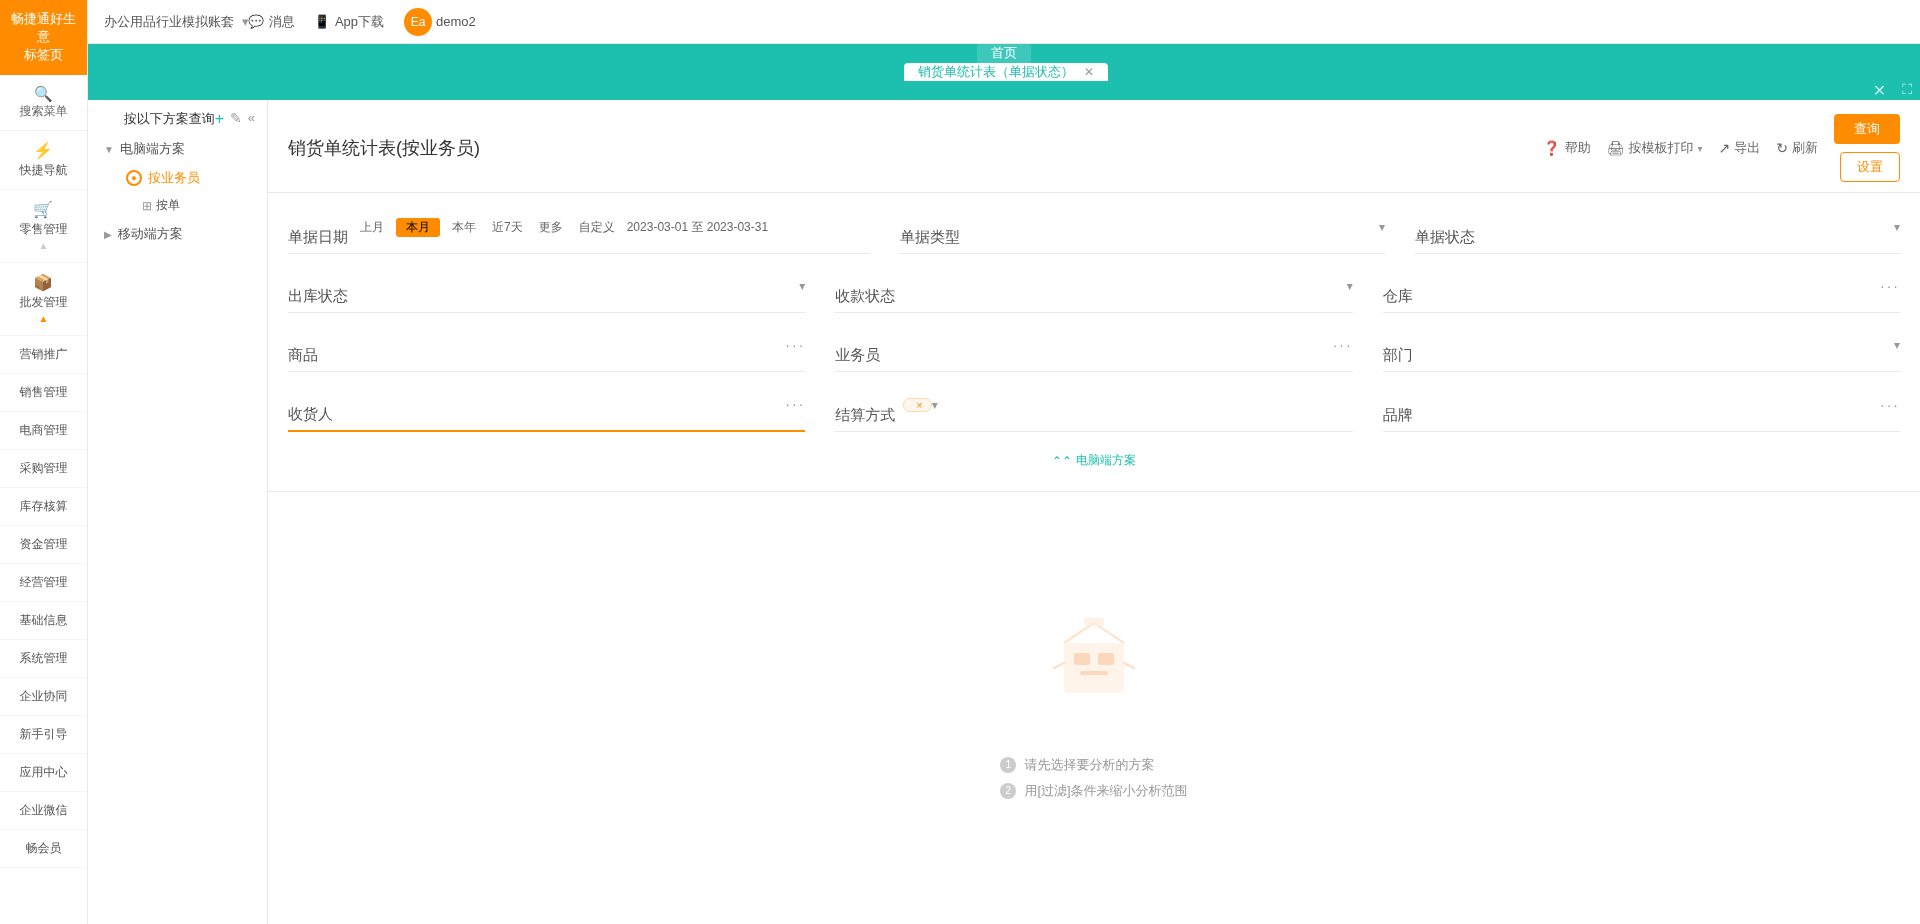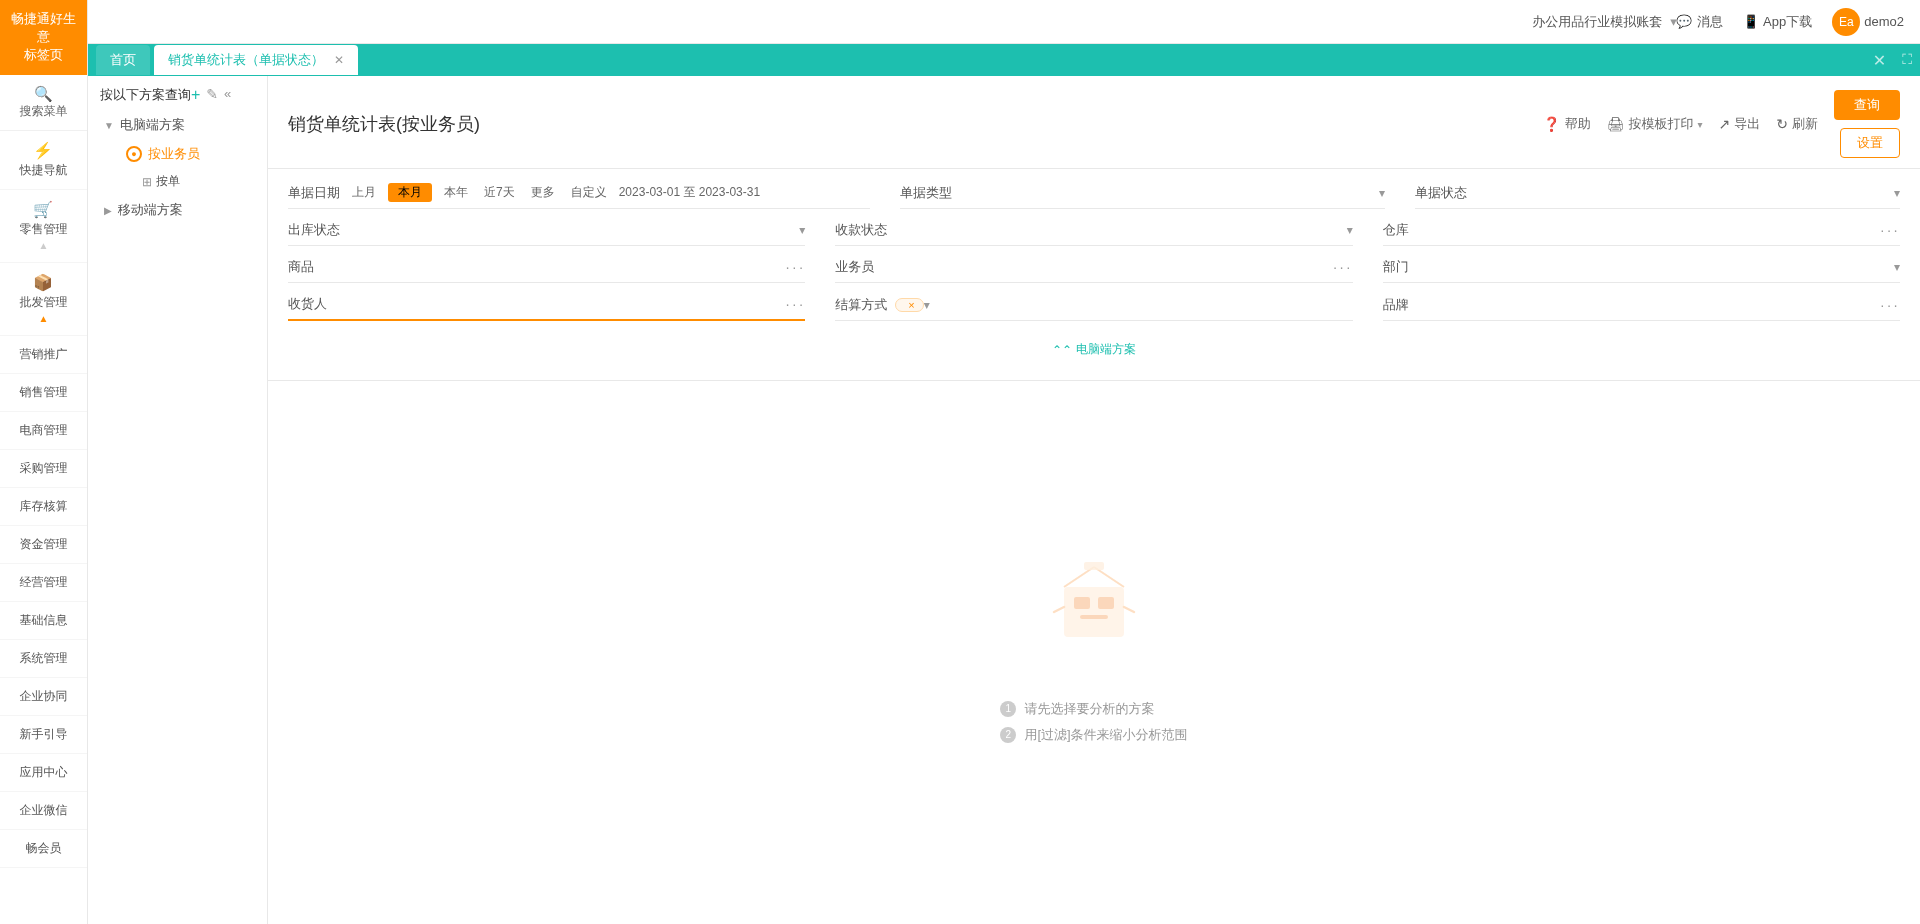--- a/index.html
+++ b/index.html
@@ -11,40 +11,40 @@
     .sidebar-logo-text { color: #fff; font-size: 13px; line-height: 1.4; }
     .sidebar-search { padding: 10px 6px; text-align: center; cursor: pointer; border-bottom: 1px solid #f0f0f0; }
     .sidebar-search-text { color: #666; font-size: 12px; }
     .sidebar-nav-item { padding: 10px 6px; text-align: center; cursor: pointer; color: #555; font-size: 12px; border-bottom: 1px solid #f5f5f5; }
     .sidebar-nav-item .nav-icon { font-size: 16px; margin-bottom: 2px; }
 
     
     #main { flex: 1; display: flex; flex-direction: column; height: 100%; overflow: hidden; }
 
     
-    #topbar { background: #fff; height: 44px; display: flex; align-items: center; justify-content: flex-end; padding: 0 16px; border-bottom: 1px solid #e8e8e8; flex-shrink: 0; }
+    #topbar { background: #fff; height: 44px; display: flex; align-items: center; justify-content: flex-start; padding: 0 16px; border-bottom: 1px solid #e8e8e8; flex-shrink: 0; }
     .topbar-left { display: flex; align-items: center; gap: 8px; color: #555; font-size: 13px; }
     .topbar-right { display: flex; align-items: center; gap: 20px; color: #555; font-size: 13px; }
     .topbar-right-item { display: flex; align-items: center; gap: 4px; cursor: pointer; }
     .avatar { width: 28px; height: 28px; border-radius: 50%; background: #ff8c00; color: #fff; display: flex; align-items: center; justify-content: center; font-size: 12px; }
 
     
-    #tabbar { background: #1dbfaf; display: flex; align-items: center; height: 32px; padding: 0 8px; flex-shrink: 0; }
+    #tabbar { background: #1dbfaf; display: flex; align-items: center; height: 56px; padding: 0 8px; flex-shrink: 0; flex-direction: column; }
     .tab { display: flex; align-items: center; gap: 6px; padding: 0 14px; height: 30px; cursor: pointer; color: rgba(255,255,255,0.8); font-size: 13px; border-radius: 4px 4px 0 0; }
     .tab.home { background: rgba(255,255,255,0.15); color: #fff; }
     .tab.active { background: #fff; color: #1dbfaf; font-weight: 500; }
     .tab-close { color: #999; font-size: 12px; cursor: pointer; margin-left: 4px; }
     .tab-actions { margin-left: auto; display: flex; gap: 8px; color: rgba(255,255,255,0.8); }
 
     
     #page-content { flex: 1; display: flex; overflow: hidden; background: #f5f5f5; }
 
     
     #left-panel { width: 180px; background: #fff; border-right: 1px solid #e8e8e8; padding: 0; overflow-y: auto; flex-shrink: 0; }
-    .left-panel-header { display: flex; align-items: center; justify-content: flex-start; padding: 10px 12px 6px; font-size: 13px; color: #333; font-weight: 500; }
+    .left-panel-header { display: flex; align-items: center; justify-content: flex-end; padding: 10px 12px 6px; font-size: 13px; color: #333; font-weight: 500; }
     .left-panel-actions { display: flex; gap: 6px; color: #999; }
     .left-panel-actions span { cursor: pointer; }
     .tree-group { padding: 0 0 0 8px; }
     .tree-parent { display: flex; align-items: center; gap: 6px; padding: 6px 8px; cursor: pointer; color: #555; font-size: 13px; }
     .tree-parent .arrow { font-size: 10px; color: #999; }
     .tree-child { padding: 5px 8px 5px 30px; cursor: pointer; color: #555; font-size: 13px; display: flex; align-items: center; gap: 6px; }
     .tree-child.active { color: #ff8c00; }
     .tree-child .circle-icon { width: 16px; height: 16px; border-radius: 50%; border: 2px solid #ff8c00; display: flex; align-items: center; justify-content: center; font-size: 9px; color: #ff8c00; }
     .tree-grandchild { padding: 5px 8px 5px 46px; cursor: pointer; color: #555; font-size: 12px; display: flex; align-items: center; gap: 4px; }
     .tree-section-arrow { font-size: 10px; color: #999; }
@@ -60,21 +60,21 @@
     .header-action .icon { font-size: 14px; }
     .btn-query { background: #ff8c00; color: #fff; border: none; padding: 6px 20px; border-radius: 4px; cursor: pointer; font-size: 13px; }
     .btn-settings { background: #fff; color: #ff8c00; border: 1px solid #ff8c00; padding: 5px 16px; border-radius: 4px; cursor: pointer; font-size: 13px; margin-top: 4px; }
 
     
     .filter-area { background: #fff; padding: 14px 20px; border-bottom: 1px solid #e8e8e8; }
     .filter-row { display: flex; align-items: center; gap: 0; margin-bottom: 12px; }
     .filter-row:last-child { margin-bottom: 0; }
     .filter-item { display: flex; align-items: center; flex: 1; min-width: 0; border-bottom: 1px solid #e8e8e8; padding-bottom: 6px; margin-right: 30px; position: relative; }
     .filter-item:last-child { margin-right: 0; }
-    .filter-label { color: #555; font-size: 13px; white-space: nowrap; margin-right: 8px; min-width: 50px; }
+    .filter-label { color: #555; font-size: 15px; white-space: nowrap; margin-right: 8px; min-width: 50px; margin-top: 21px; }
     .filter-value { flex: 1; color: #333; font-size: 13px; }
     .filter-dropdown { color: #999; font-size: 12px; cursor: pointer; }
     .filter-dots { color: #999; font-size: 14px; cursor: pointer; letter-spacing: 2px; }
 
     
     .date-filter { display: flex; align-items: center; flex: 1; }
     .date-tabs { display: flex; gap: 8px; margin-right: 8px; }
     .date-tab { font-size: 12px; color: #666; cursor: pointer; padding: 1px 4px; border-radius: 2px; }
     .date-tab.active { background: #ff8c00; color: #000000; border-radius: 3px; padding: 1px 10px; }
     .date-range { color: #666; font-size: 12px; }

